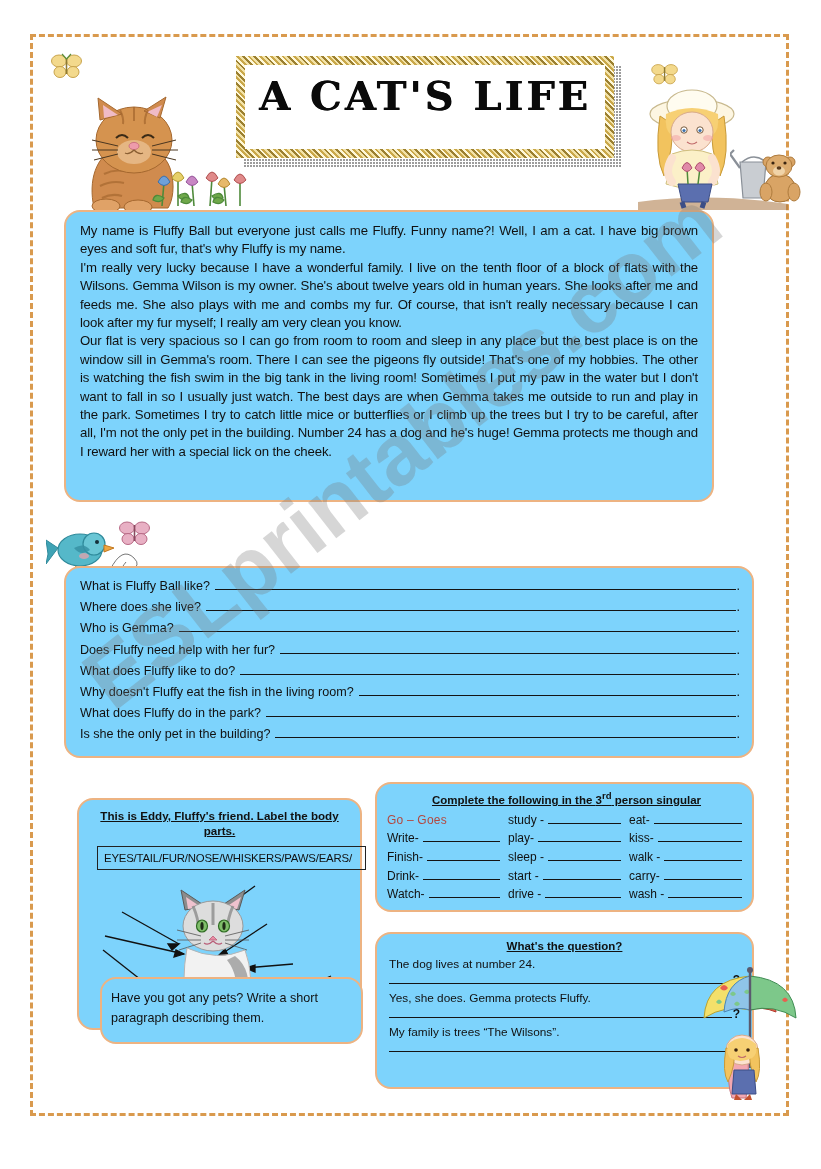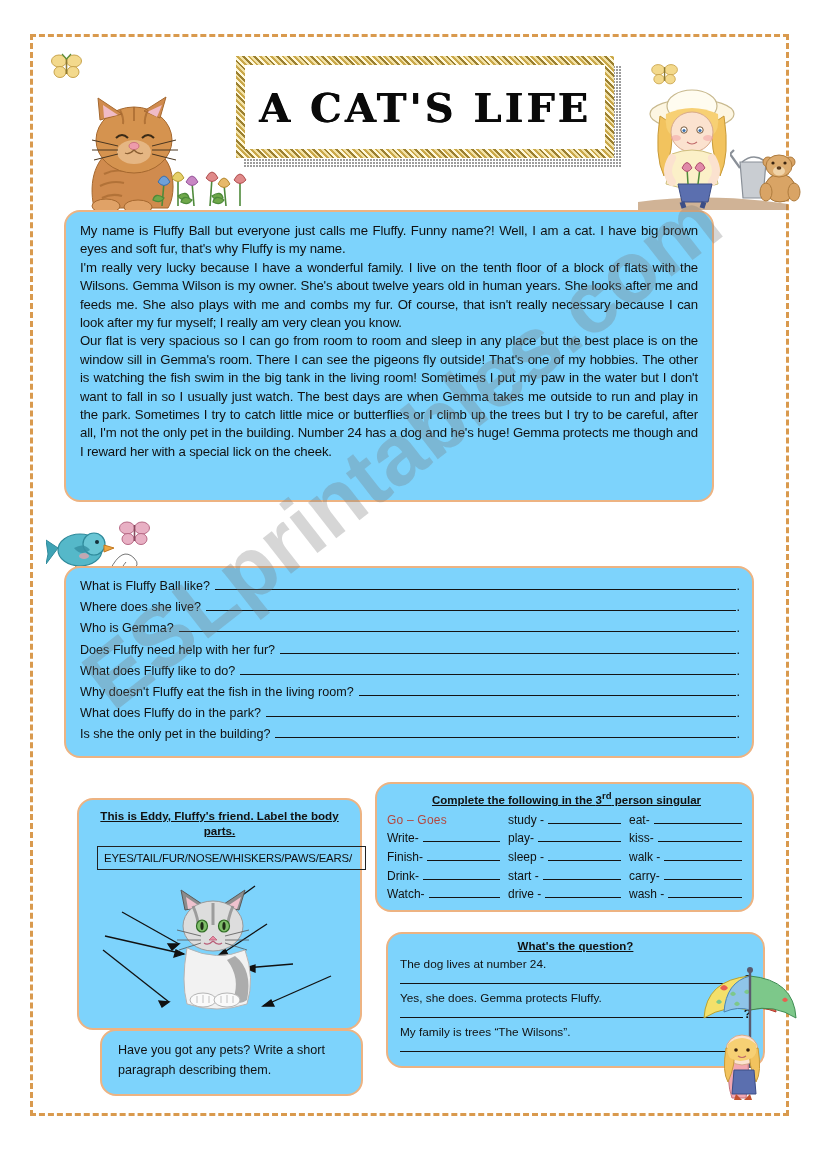--- a/index.html
+++ b/index.html
@@ -27,21 +27,21 @@
   }
   .title-box{
     position:absolute;left:236px;top:56px;width:378px;height:102px;
     box-sizing:border-box;
     background:#fff;
     border:9px solid transparent;
     border-image: repeating-linear-gradient(45deg,
         #caa84a 0 2px, #f3e3a8 2px 4px, #9c8030 4px 6px, #fff8d8 6px 8px) 9;
   }
   .title-text{
-    position:absolute;left:236px;top:68px;width:378px;height:78px;
+    position:absolute;left:236px;top:56px;width:378px;height:78px;
     display:flex;align-items:center;justify-content:center;
     font-family:"DejaVu Serif", serif;
     font-size:40px;letter-spacing:3px;font-weight:bold;
     color:#0a0a0a;
     text-shadow:0.5px 0 0 #000;
   }
 
   
   .card{
     position:absolute;box-sizing:border-box;
@@ -102,39 +102,39 @@
   }
   .v-row .v-word{flex:0 0 auto;}
   .v-row .v-blank{
     flex:1 1 auto;margin-left:4px;margin-right:4px;
     border-bottom:1.1px solid #141414;height:11px;
   }
   .v-row.example{color:#B3483F;}
   .v-row.example .v-word{letter-spacing:0.2px;}
 
   
-  #whatq{left:386px;top:932px;width:379px;height:136px;padding:6px 12px 4px 12px;}
+  #whatq{left:375px;top:932px;width:379px;height:157px;padding:6px 12px 4px 12px;}
   .wq-title{
     text-align:center;font-size:11.5px;font-weight:bold;
     text-decoration:underline;margin-bottom:4px;
   }
   .wq-item{margin-bottom:1px;}
   .wq-stmt{font-size:11.8px;line-height:16px;}
   .wq-stmt b{font-weight:bold;}
   .wq-ans{
     display:flex;align-items:baseline;
     font-size:12px;line-height:17px;
   }
   .wq-ans .wq-blank{
     flex:1 1 auto;border-bottom:1.1px solid #141414;height:11px;margin-right:1px;
   }
   .wq-ans .wq-qm{flex:0 0 auto;font-weight:bold;}
 
   
-  #writing{left:100px;top:1029px;width:263px;height:67px;padding:9px 16px;}
+  #writing{left:100px;top:977px;width:263px;height:67px;padding:9px 9px;}
   #writing p{margin:0;font-size:12.6px;line-height:20px;}
 
   
   .watermark{
     position:absolute;left:0;top:0;width:821px;height:1169px;
     pointer-events:none;overflow:hidden;
   }
   .watermark span{
     position:absolute;left:95px;top:640px;
     font-size:86px;font-weight:bold;

